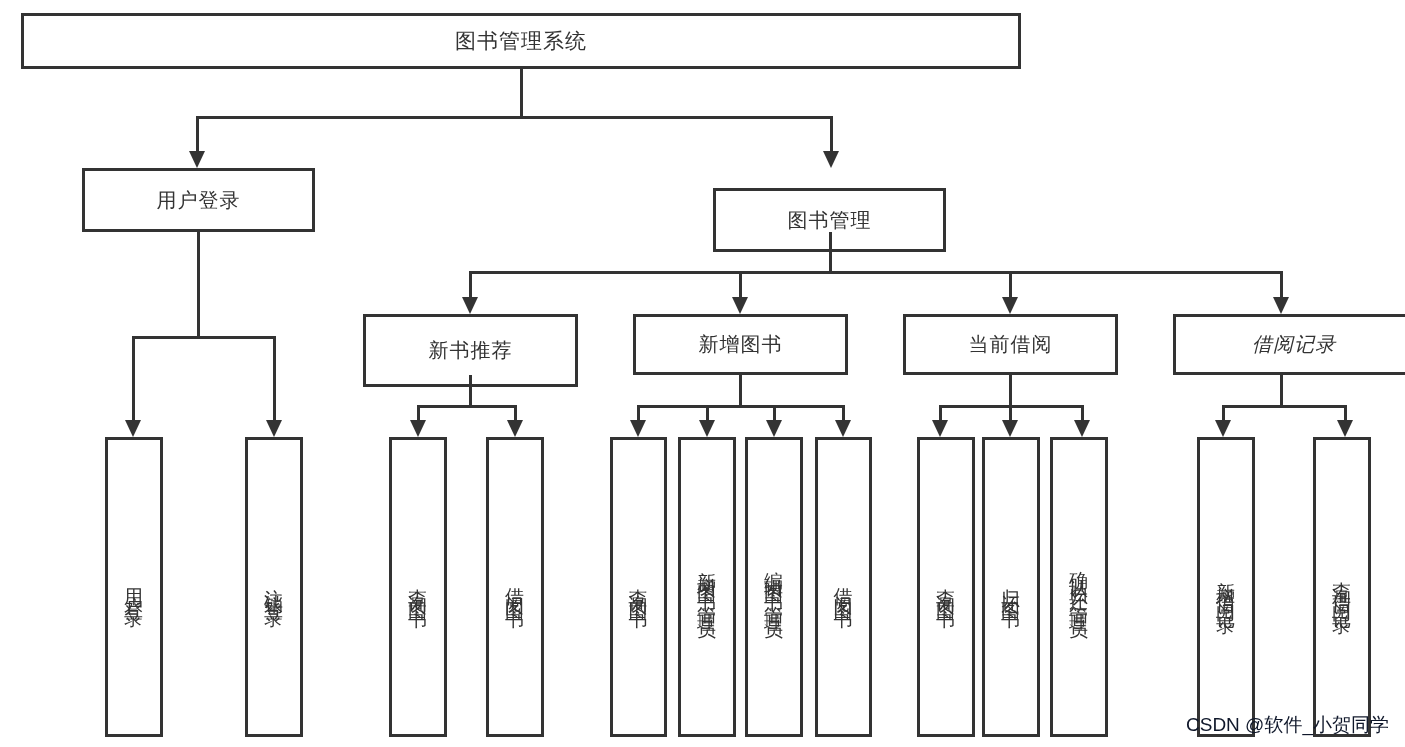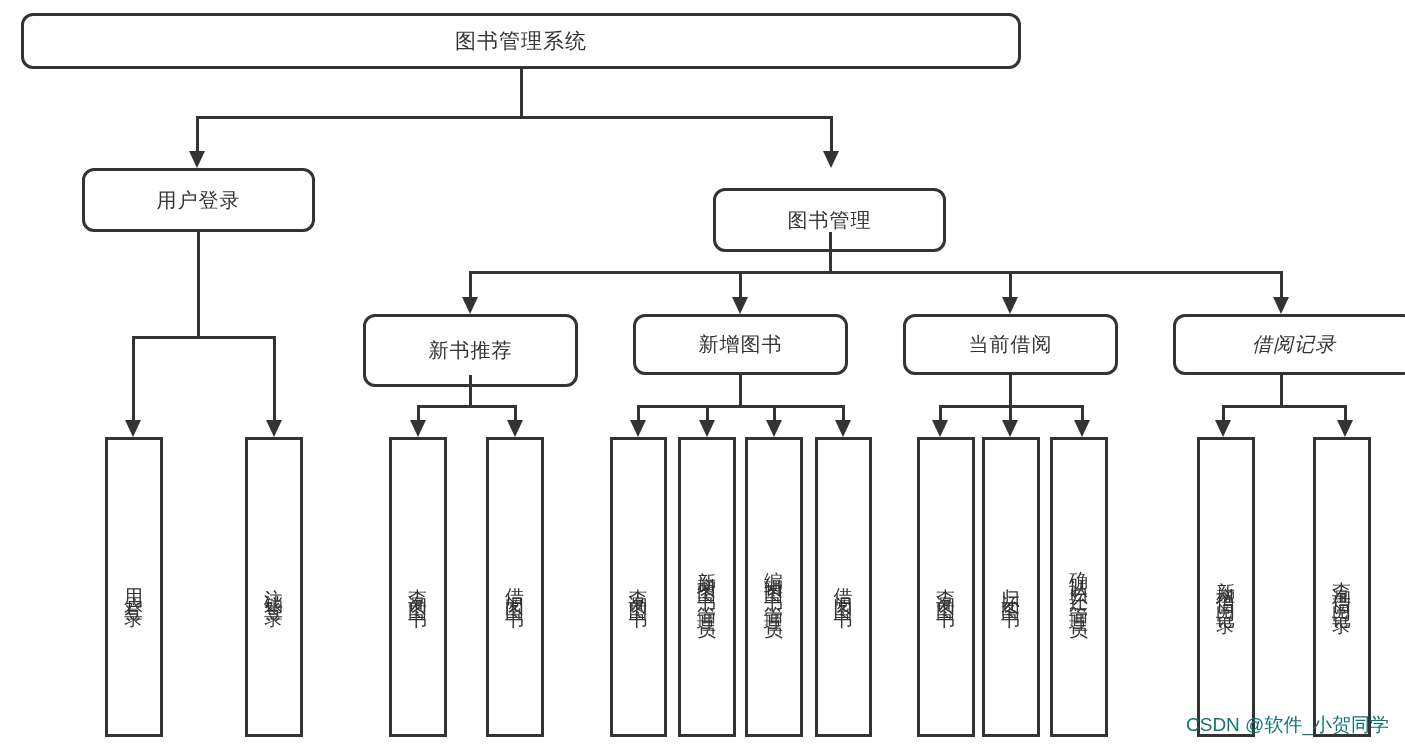--- a/index.html
+++ b/index.html
@@ -5,34 +5,34 @@
   html,body{margin:0;padding:0;background:#ffffff;}
   #canvas{
     position:relative;width:1405px;height:747px;background:#ffffff;
     font-family:"Liberation Sans",sans-serif;overflow:hidden;
   }
   .box{
     position:absolute;box-sizing:border-box;border:3px solid #333333;
     background:#ffffff;color:#333333;display:flex;align-items:center;
     justify-content:center;text-align:center;
   }
-  .h-box{font-size:20px;letter-spacing:1px;border-radius:12px;}
+  .h-box{font-size:20px;letter-spacing:1px;}
   .v-box{
     writing-mode:vertical-lr;text-orientation:mixed;
     font-size:19px;letter-spacing:7px;line-height:1;
   }
   .line{position:absolute;background:#333333;}
   .arrowhead{
     position:absolute;width:0;height:0;
     border-left:8px solid transparent;border-right:8px solid transparent;
     border-top:17px solid #333333;
   }
   .watermark{
     position:absolute;left:1186px;top:712px;z-index:10;
-    font-size:19px;color:#0f766e;white-space:nowrap;
+    font-size:19px;color:#0f172a;white-space:nowrap;
     font-family:"Liberation Sans",sans-serif;
   }
 </style>
 </head>
 <body>
 
 <div id="canvas">
   <span class="watermark">CSDN @软件_小贺同学</span>
 <div class="box h-box" style="left: 21px; top: 13px; width: 1000px; height: 56px; font-size: 21px;">图书管理系统</div>
     <div class="box h-box" style="left: 82px; top: 168px; width: 233px; height: 64px;">用户登录</div>

